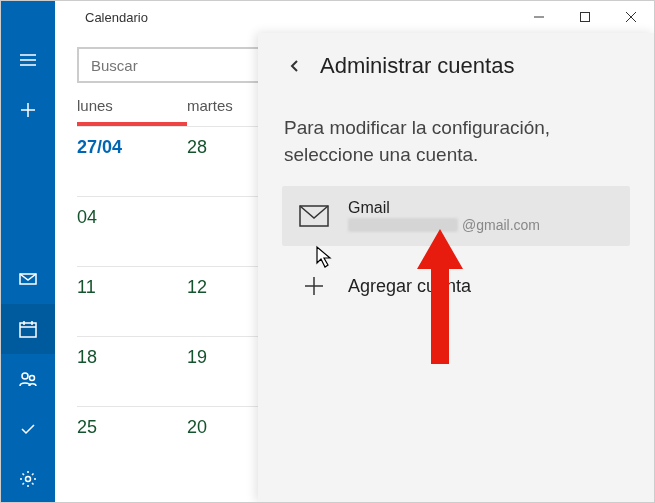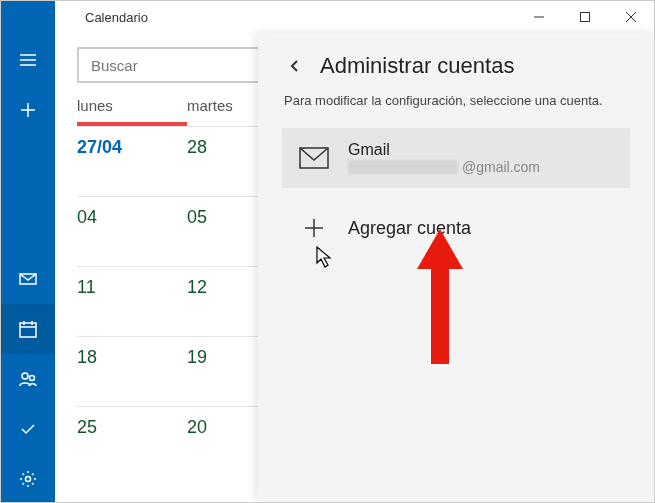--- a/index.html
+++ b/index.html
@@ -26,25 +26,25 @@
   .cal-header { display: flex; padding: 0 22px; }
   .cal-col { width: 110px; font-size: 15px; color: #555; font-weight: 400; padding-bottom: 8px; }
   .cal-col.active { border-bottom: 4px solid #ef4444; }
   .cal-body { padding: 0 22px; }
   .cal-row { display: flex; border-top: 1px solid #e5e5e5; height: 70px; align-items: flex-start; padding-top: 10px; }
   .cal-cell { width: 110px; font-size: 18px; color: #14532d; }
   .cal-cell.today { color: #0066b4; font-weight: 700; }
 
   
   .panel { position: absolute; right: 0; top: 32px; width: 396px; bottom: 0; background: #f4f4f4; box-shadow: -2px 0 10px rgba(0,0,0,0.12); padding: 20px 24px; }
-  .panel-head { display: flex; align-items: flex-end; margin-bottom: 13px; }
+  .panel-head { display: flex; align-items: flex-end; margin-bottom: 36px; }
   .back-btn { width: 26px; height: 26px; display: flex; align-items: center; justify-content: center; margin-right: 12px; }
   .back-btn svg { width: 12px; height: 12px; stroke: #333; fill: none; stroke-width: 2; }
   .panel-title { font-size: 22px; font-weight: 400; color: #222; }
-  .panel-desc { font-size: 13px; color: #444; line-height: 1.4; margin: 10px 2px 18px 2px; }
+  .panel-desc { font-size: 19px; color: #444; line-height: 1.4; margin: 10px 2px 18px 2px; }
 
   .account-row { display: flex; align-items: center; background: #e6e6e6; padding: 10px 12px; border-radius: 2px; margin-bottom: 8px; }
   .account-row .icon { width: 40px; height: 40px; display: flex; align-items: center; justify-content: center; margin-right: 14px; }
   .account-row .icon svg { width: 30px; height: 22px; stroke: #333; fill: none; stroke-width: 1.5; }
   .acct-name { font-size: 16px; color: #222; }
   .acct-email { font-size: 14px; color: #888; display: flex; align-items: center; gap: 4px; text-align: right; }
   .blur { display: inline-block; width: 110px; height: 14px; background: #d5d5d5; border-radius: 2px; filter: blur(1px); }
 
   .add-row { display: flex; align-items: center; padding: 12px; margin-top: 4px; }
   .add-row .plus { width: 40px; height: 40px; display: flex; align-items: center; justify-content: center; margin-right: 14px; }
@@ -140,21 +140,20 @@
     <div class="cal-col active">lunes</div>
     <div class="cal-col">martes</div>
   </div>
   <div class="cal-body">
     <div class="cal-row">
       <div class="cal-cell today">27/04</div>
       <div class="cal-cell">28</div>
     </div>
     <div class="cal-row">
       <div class="cal-cell">04</div>
-      <div class="cal-cell">05</div>
     </div>
     <div class="cal-row">
       <div class="cal-cell">11</div>
       <div class="cal-cell">12</div>
     </div>
     <div class="cal-row">
       <div class="cal-cell">18</div>
       <div class="cal-cell">19</div>
     </div>
     <div class="cal-row">

